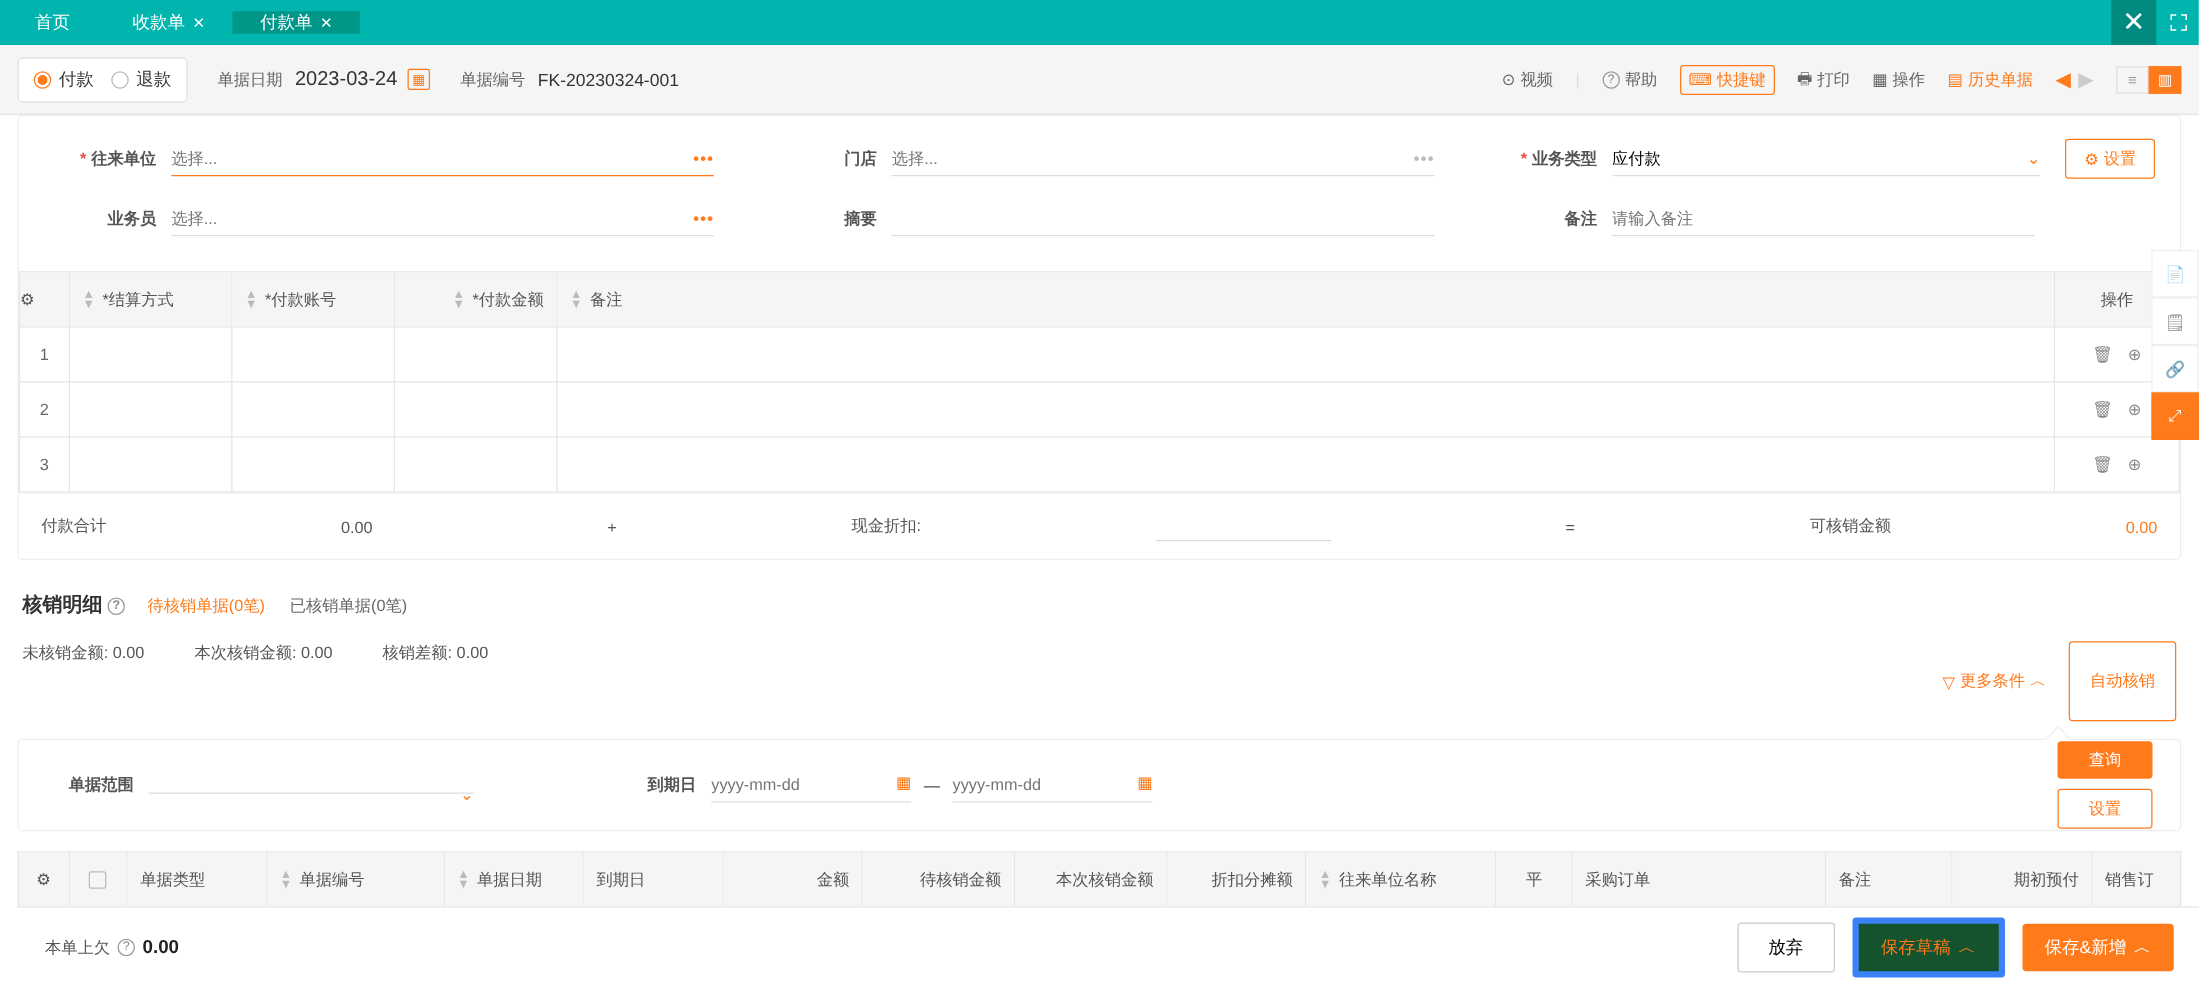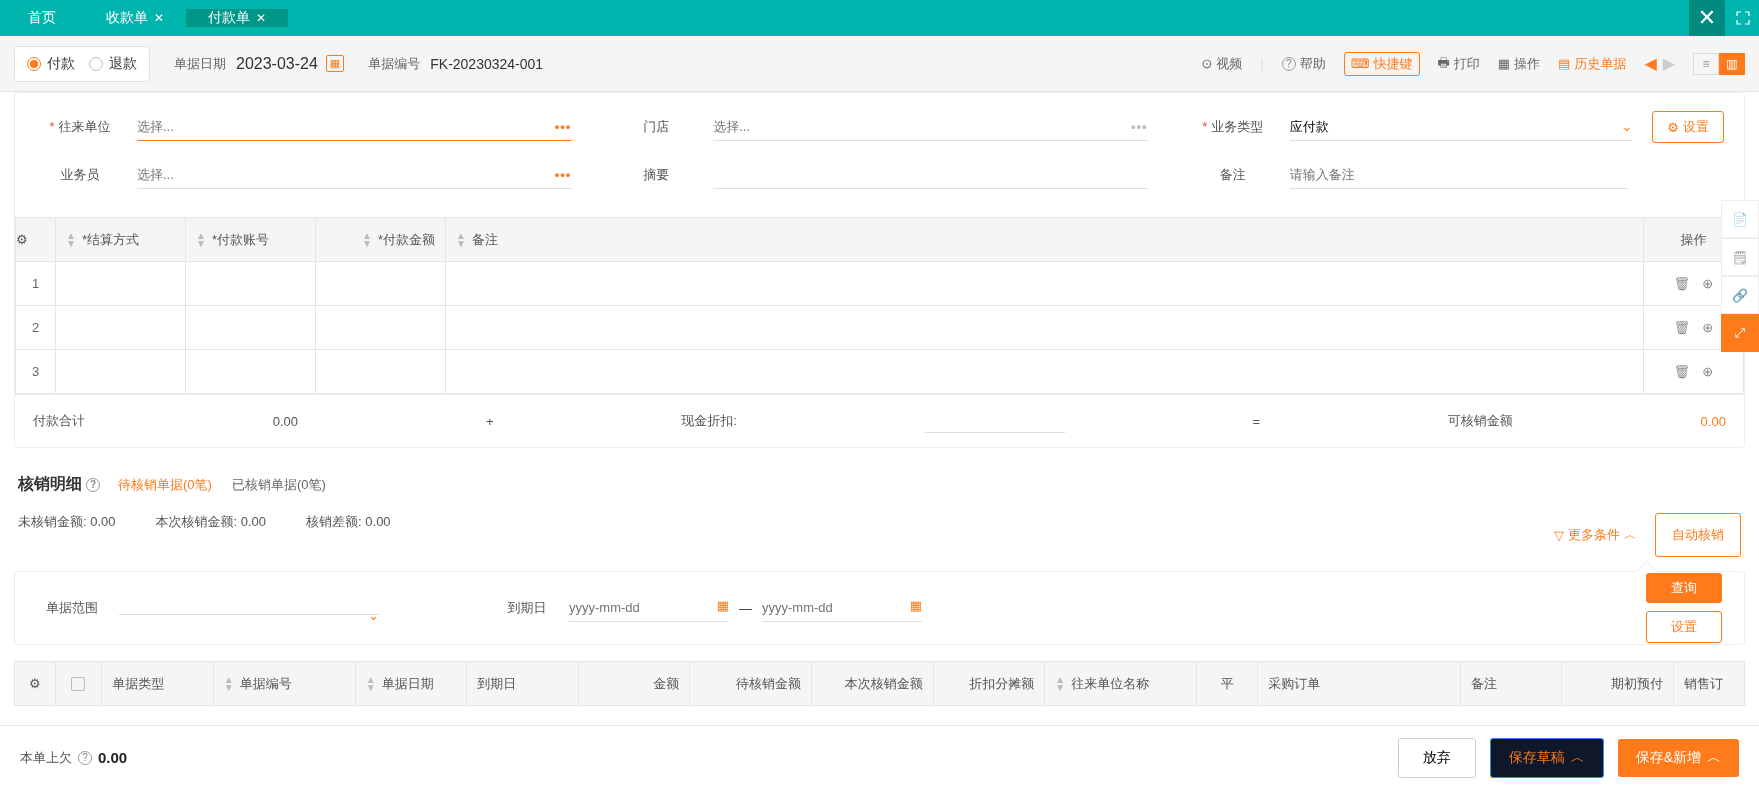--- a/index.html
+++ b/index.html
@@ -37,21 +37,21 @@
 .view-toggle .vt.on { background:#ff7a1a; color:#fff; border-color:#ff7a1a; }
 
 
 .content { flex:1; overflow:auto; padding: 0 14px 80px 14px; }
 .card { background:#fff; border:1px solid #eee; border-radius:4px; }
 
 
 .form-area { padding: 18px 20px 10px 20px; }
 .form-row { display:flex; margin-bottom: 18px; gap: 40px; }
 .fld { display:flex; align-items:center; flex:1; }
-.fld .flabel { width: 90px; text-align:center; color:#555; margin-right: 12px; }
+.fld .flabel { width: 90px; text-align:right; color:#555; margin-right: 12px; font-weight: bold; }
 .fld .req { color:#e74c3c; margin-right:4px; }
 .fld .finput { flex:1; border:none; border-bottom:1px solid #ddd; padding:6px 0; font-size:13px; outline:none; position:relative; }
 .fld .finput.orange { border-bottom-color:#ff7a1a; }
 .fld .more-dots { color:#ff7a1a; position:absolute; right:0; cursor:pointer; font-weight:bold; letter-spacing:1px; }
 .fld .chev { color:#ff7a1a; position:absolute; right:0; cursor:pointer; }
 .inp-wrap { position:relative; flex:1; display:flex; }
 .inp-wrap input { width:100%; border:none; outline:none; font-size:13px; }
 .btn-outline { border:1px solid #ff7a1a; color:#ff7a1a; background:#fff; padding:6px 14px; border-radius:3px; cursor:pointer; display:flex; align-items:center; gap:4px; font-size:13px; }
 
 
@@ -78,21 +78,21 @@
 .wf-section { margin-top: 18px; }
 .wf-head { display:flex; align-items:center; gap:18px; padding: 8px 4px 14px 4px; }
 .wf-head h3 { font-size:16px; font-weight:600; display:flex; align-items:center; gap:4px;text-align:right; }
 .wf-head .sub-tabs { display:flex; gap:20px; }
 .wf-head .sub-tabs .st { cursor:pointer; color:#666; }
 .wf-head .sub-tabs .st.active { color:#ff7a1a; }
 .wf-stats { display:flex; gap:40px; padding:4px 4px 14px 4px; color:#555; }
 .wf-stats .grow { flex:1; }
 .wf-stats .right-ops { display:flex; align-items:center; gap:18px; }
 .wf-more { color:#ff7a1a; cursor:pointer; display:flex; align-items:center; gap:4px; }
-.auto-wf-btn { border:1px solid #ff7a1a; color:#ff7a1a; background:#fff; border-radius:3px; padding:12px 16px; cursor:pointer; font-size:13px; }
+.auto-wf-btn { border:1px solid #ff7a1a; color:#ff7a1a; background:#fff; border-radius:3px; padding:22px 16px; cursor:pointer; font-size:13px; }
 
 
 .filter-panel { border:1px solid #eee; padding:22px 22px; border-radius:4px; display:flex; align-items:center; gap:40px; position:relative; margin-bottom:16px; }
 .filter-panel::before { content:''; position:absolute; top:-8px; right:90px; width:14px; height:14px; background:#fff; border-left:1px solid #eee; border-top:1px solid #eee; transform:rotate(45deg); }
 .filter-panel .fld { flex:0 0 auto; }
 .filter-panel .drop { border-bottom:1px solid #ddd; min-width:260px; padding:6px 0; position:relative; }
 .filter-panel .drop .chev { color:#ff7a1a; position:absolute; right:0; }
 .date-pair { display:flex; align-items:center; gap:10px; }
 .date-pair .dbox { border-bottom:1px solid #ddd; width:160px; padding:6px 0; position:relative; }
 .date-pair .dbox input { border:none; outline:none; width:100%; color:#aaa; font-size:13px; }
@@ -102,26 +102,26 @@
 
 
 .tbl2 { width:100%; border-collapse:collapse; }
 .tbl2 th { background:#f5f5f5; border:1px solid #e5e5e5; height:44px; font-weight:normal; color:#555; font-size:13px; position:relative; }
 .tbl2 th .th-inner { display:flex; align-items:center; padding:0 10px; gap:6px; }
 .tbl2 th .th-inner.right { justify-content:flex-end; }
 .tbl2 th .th-inner.center { justify-content:center; }
 .chk { width:14px; height:14px; border:1px solid #bbb; border-radius:2px; display:inline-block; }
 
 
-.footer { position:absolute; bottom:0; left:0; right:0; border-top:1px solid #e5e5e5; background:#fff; height:64px; display:flex; align-items:center; padding:0 20px; gap:14px; }
+.footer { position:absolute; bottom:0; left:16px; right:0; border-top:1px solid #e5e5e5; background:#fff; height:64px; display:flex; align-items:center; padding:0 20px; gap:14px; }
 .footer .leftlbl { display:flex; align-items:center; gap:6px; color:#555; }
 .footer .val { font-weight:700; color:#222; font-size:15px; }
 .footer .spacer { flex:1; }
 .btn-plain { background:#fff; border:1px solid #ccc; border-radius:3px; padding:10px 24px; cursor:pointer; font-size:14px; }
-.btn-ol { background:#0f172a; border:1px solid #3b82f6; color:#ff7a1a; border-radius:3px; padding:10px 18px; cursor:pointer; display:flex; align-items:center; gap:6px; font-size:14px; }
+.btn-ol { background:#14532d; border:5px solid #3b82f6; color:#ff7a1a; border-radius:3px; padding:10px 18px; cursor:pointer; display:flex; align-items:center; gap:6px; font-size:14px; }
 .btn-fill { background:#ff7a1a; color:#fff; border:none; border-radius:3px; padding:10px 18px; cursor:pointer; display:flex; align-items:center; gap:6px; font-size:14px; }
 
 
 .side-dock { position:absolute; right:0; top:200px; display:flex; flex-direction:column; }
 .side-dock .dk { width:38px; height:38px; border:1px solid #eee; border-left:1px solid #eee; display:flex; align-items:center; justify-content:center; color:#888; background:#fff; cursor:pointer; }
 .side-dock .dk.active { background:#ff7a1a; color:#fff; border-color:#ff7a1a; }
 
 .gear-ic::before{content:'⚙';}
 .q-circle { display:inline-flex; width:14px; height:14px; border:1px solid #999; border-radius:50%; align-items:center; justify-content:center; font-size:10px; color:#888; }
 .sep { color:#ddd; }

